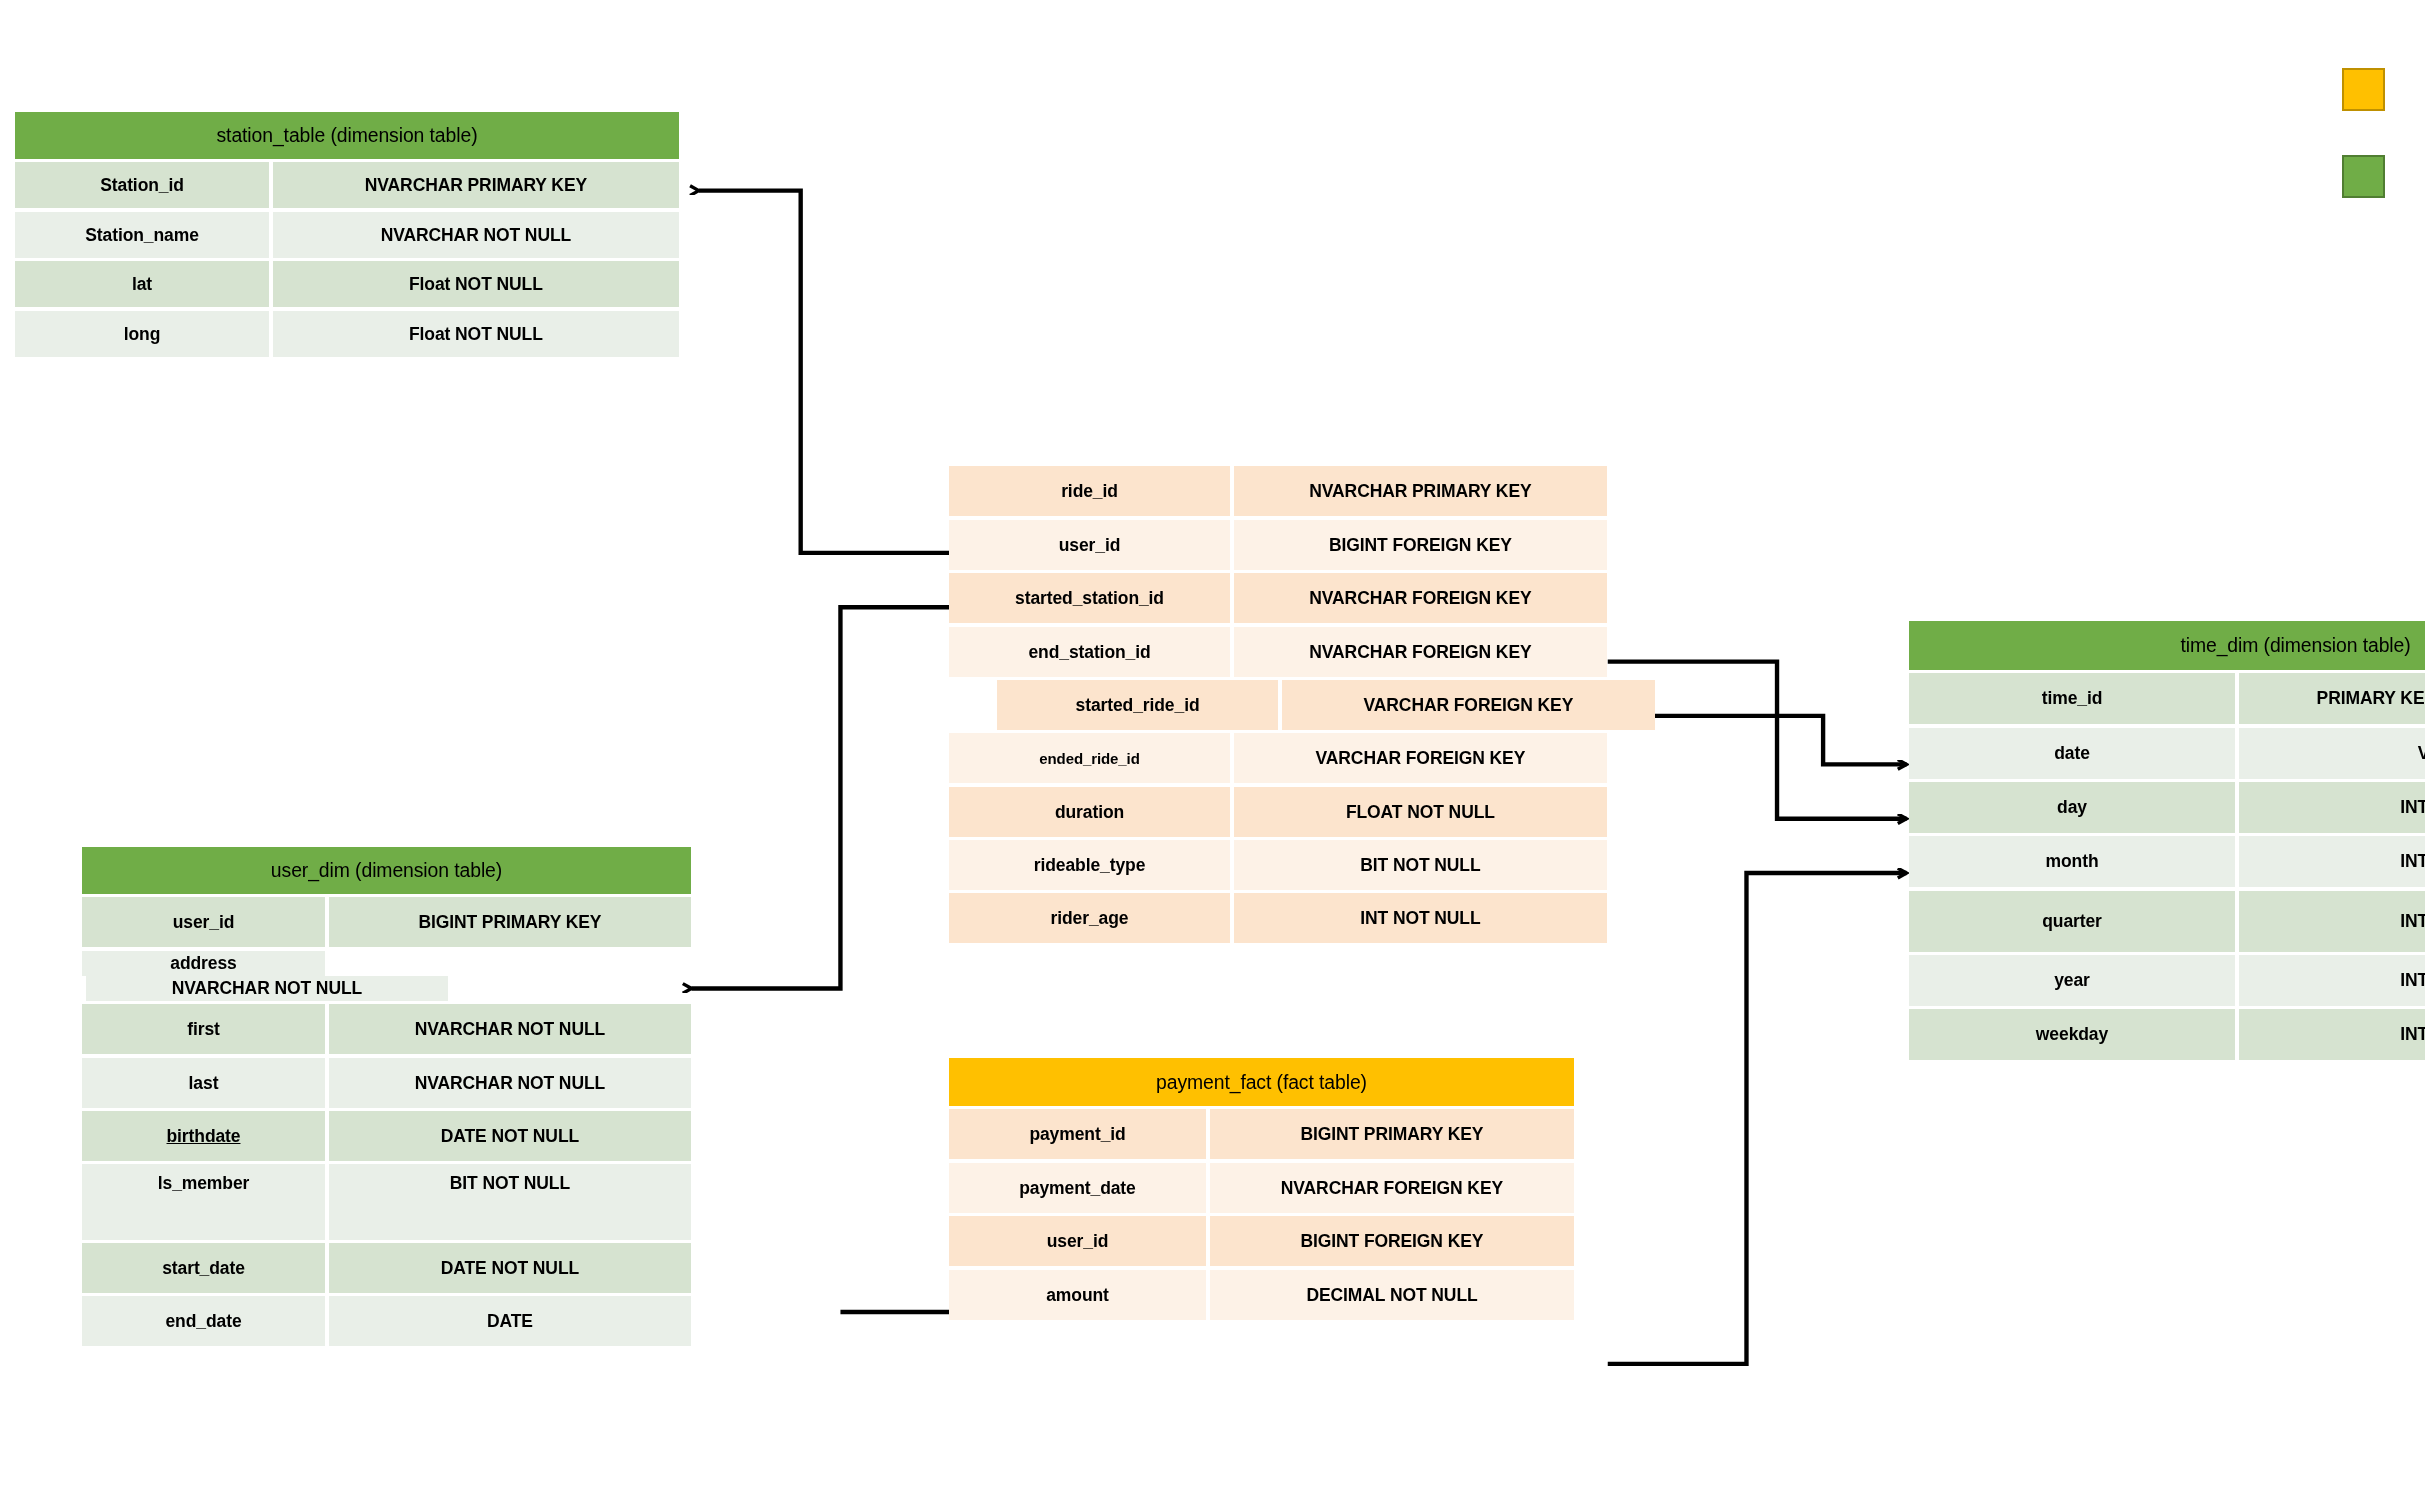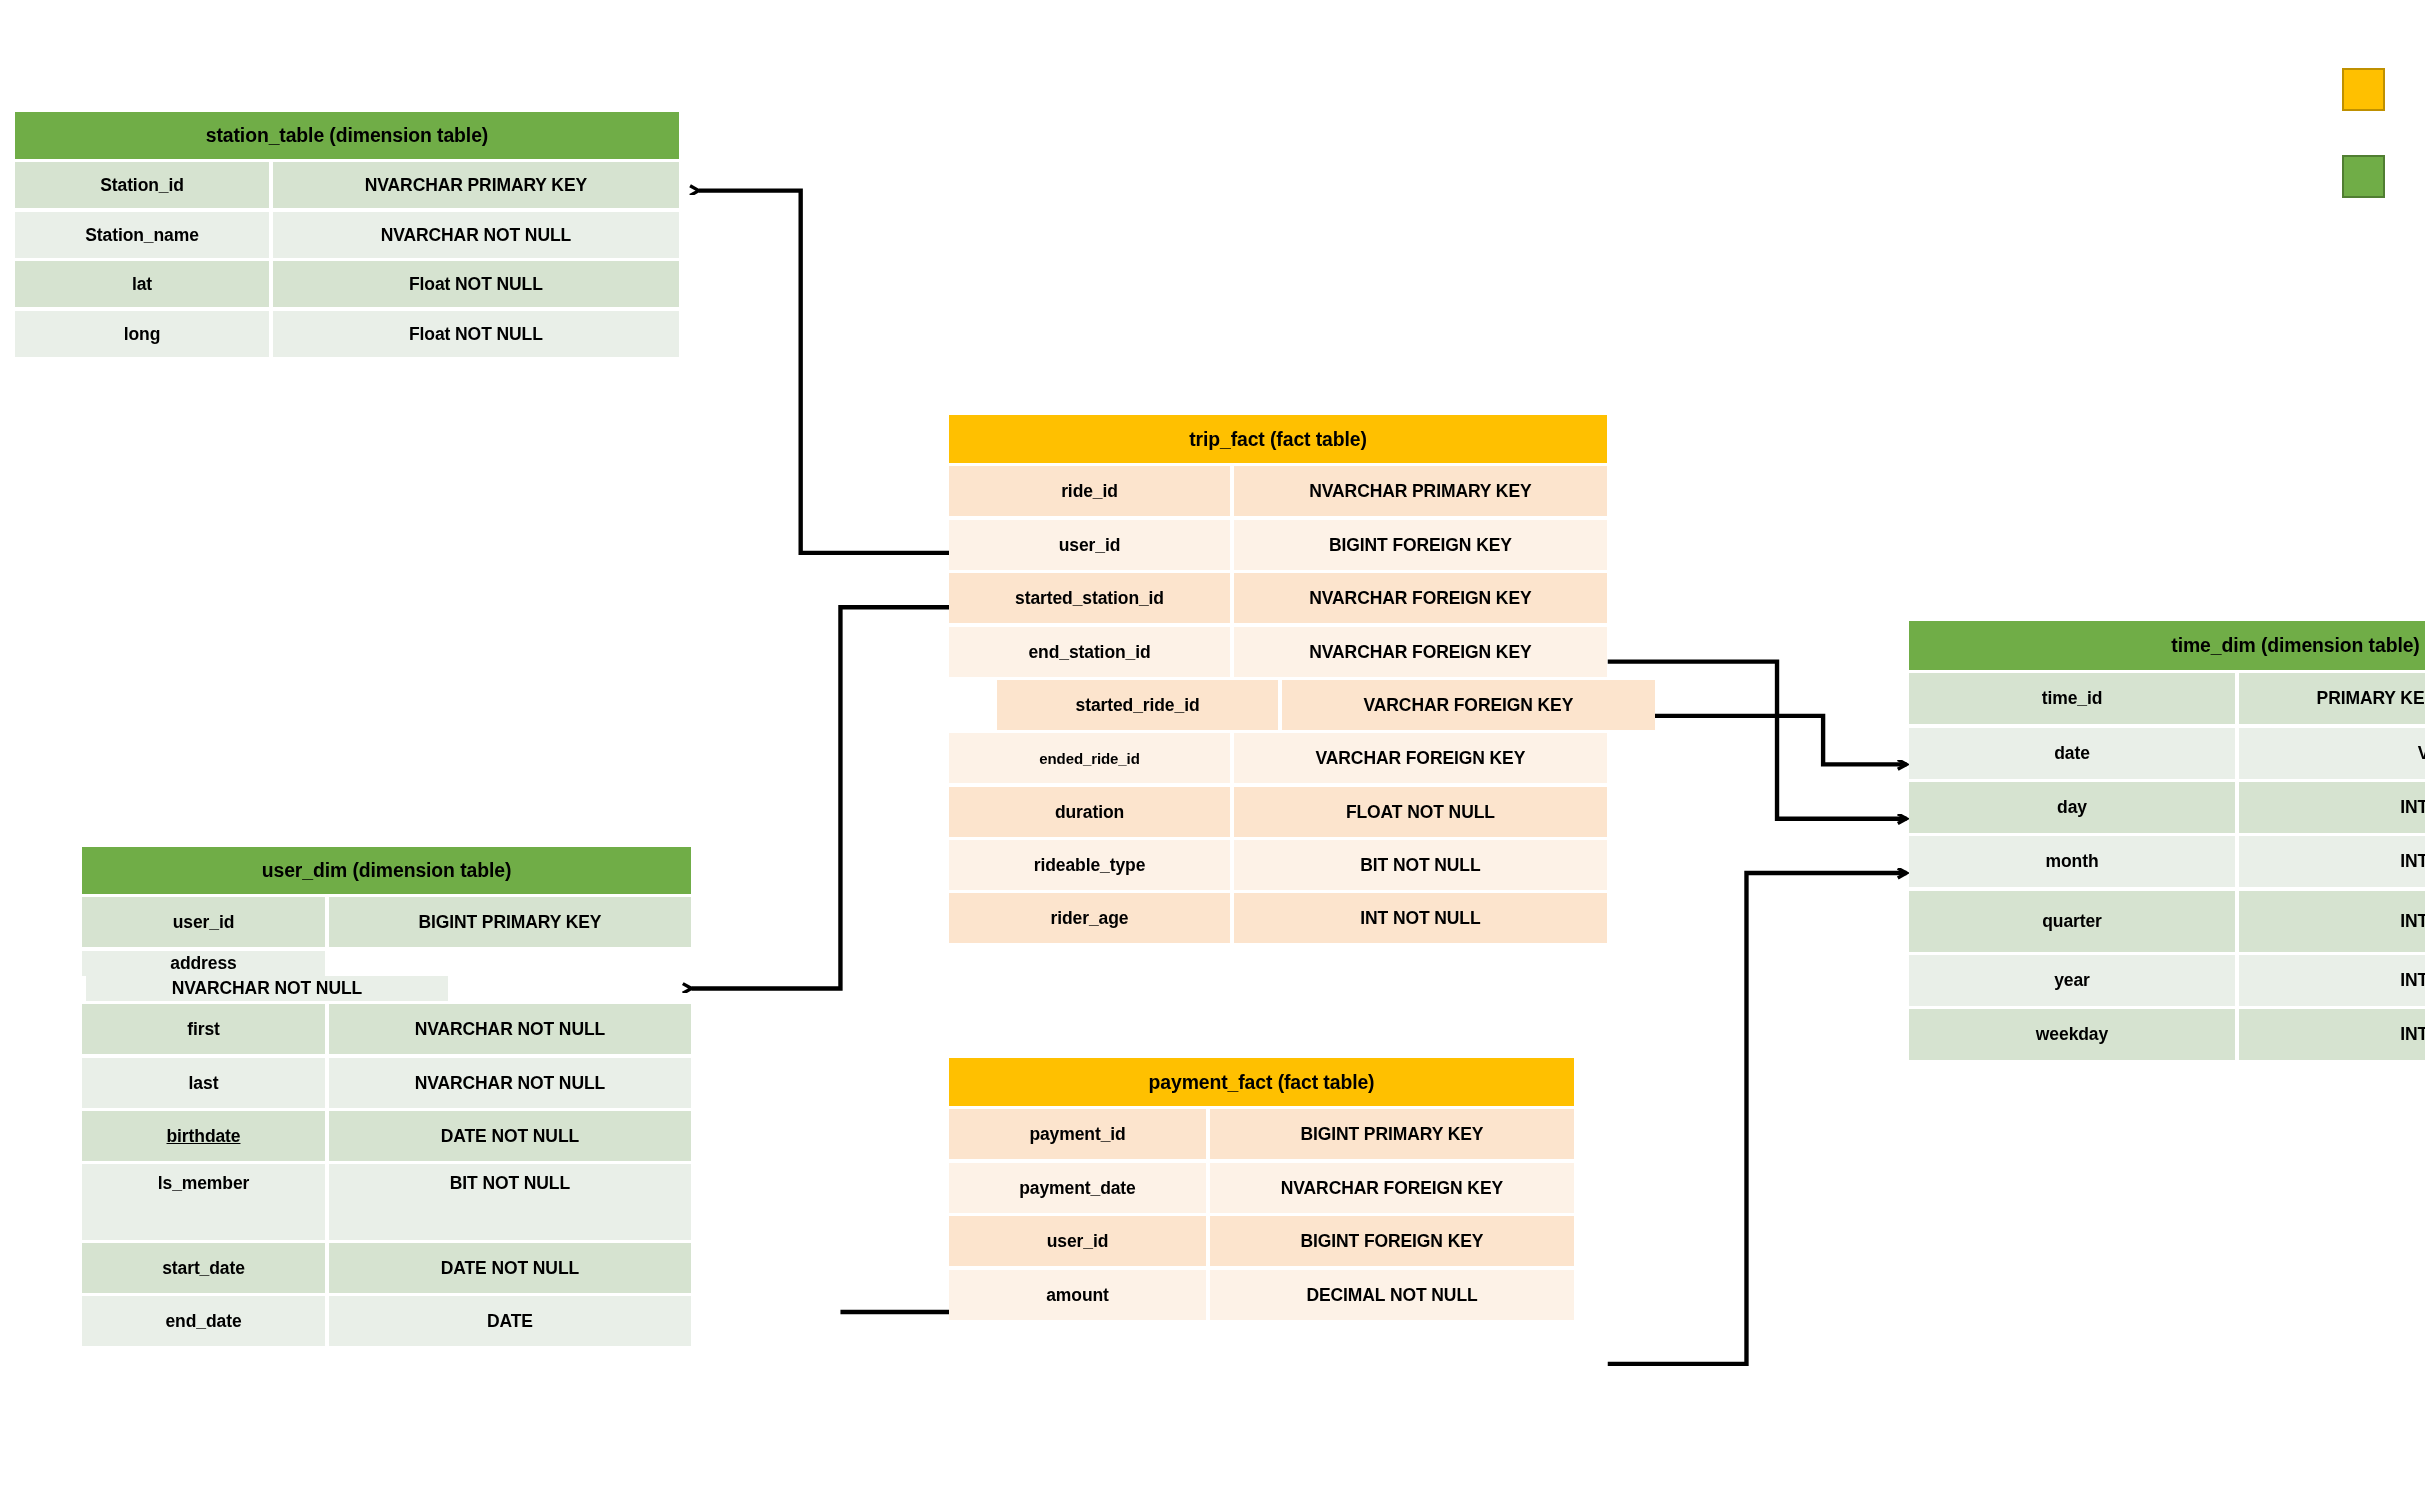--- a/index.html
+++ b/index.html
@@ -5,21 +5,21 @@
   html,body{margin:0;padding:0;background:#ffffff;}
   body{width:2811px;height:1506px;position:relative;
        font-family:"Liberation Sans", sans-serif;
        -webkit-font-smoothing:antialiased;}
   #canvas{position:absolute;left:0;top:0;width:2811px;height:1506px;overflow:hidden;background:#fff;}
 
   .table-box{position:absolute;}
   .tbl-header{
     position:absolute;left:0;top:0;
     display:flex;align-items:center;justify-content:center;
-    font-weight:bold;color:#000;letter-spacing:-0.1px;
+    font-weight:normal;color:#000;letter-spacing:-0.1px;
     white-space:nowrap;
   }
   .tbl-row{position:absolute;left:0;display:flex;}
   .cell-name,.cell-type{
     display:flex;align-items:center;justify-content:center;
     font-weight:bold;color:#000;white-space:nowrap;letter-spacing:-0.1px;
   }
 
   
   .legend{position:absolute;}
@@ -74,21 +74,20 @@
       <div class="cell-type" style="width:406px;height:46px;background:#D6E3D0;font-size:17.5px;margin-left:3.9px;">Float NOT NULL</div>
     </div>
 
     <div class="tbl-row" style="top:199px;height:46px;">
       <div class="cell-name" style="width:254px;height:46px;background:#E9EFE8;font-size:17.5px;">long</div>
       <div class="cell-type" style="width:406px;height:46px;background:#E9EFE8;font-size:17.5px;margin-left:3.9px;">Float NOT NULL</div>
     </div>
   </div>
 
   <div class="table-box" style="left:949px;top:415px;width:658px;height:548px;">
-    <div class="tbl-header" style="width:658px;height:48px;background:#FFC000;font-size:19.4px;">trip_fact (fact table)</div>
 
     <div class="tbl-row" style="top:51px;height:50px;">
       <div class="cell-name" style="width:281px;height:50px;background:#FCE4CD;font-size:17.5px;">ride_id</div>
       <div class="cell-type" style="width:373px;height:50px;background:#FCE4CD;font-size:17.5px;margin-left:3.9px;">NVARCHAR PRIMARY KEY</div>
     </div>
 
     <div class="tbl-row" style="top:105px;height:50px;">
       <div class="cell-name" style="width:281px;height:50px;background:#FDF2E7;font-size:17.5px;">user_id</div>
       <div class="cell-type" style="width:373px;height:50px;background:#FDF2E7;font-size:17.5px;margin-left:3.9px;">BIGINT FOREIGN KEY</div>
     </div>

